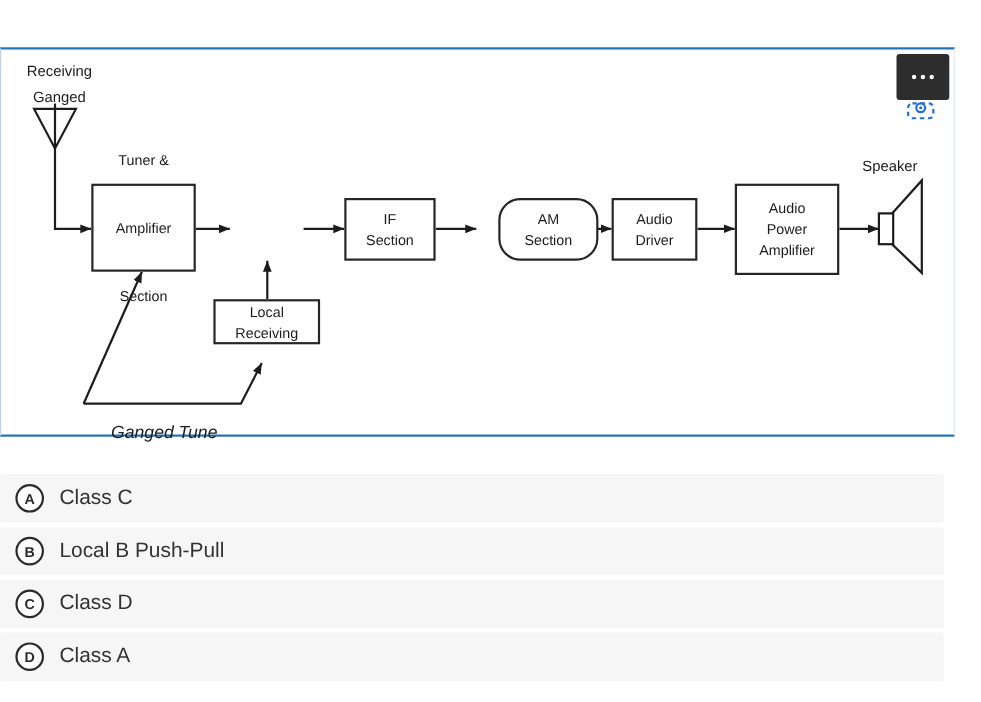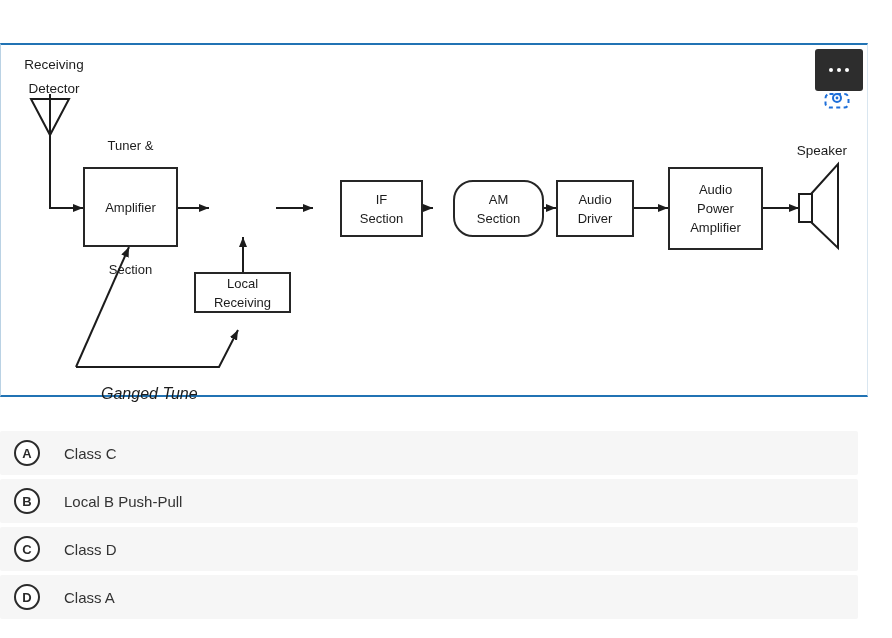--- a/index.html
+++ b/index.html
@@ -14,44 +14,44 @@
     border-top:2px solid #2173b4;border-bottom:2px solid #2173b4;
     border-left:1px solid #bad2e4;border-right:1px solid #d9e6f0;}
 
   .diag-svg{position:absolute;left:0;top:0;width:866px;height:350px;}
 
   .block{position:absolute;background:#ffffff;border:2px solid #262626;
     display:flex;flex-direction:column;align-items:center;justify-content:center;
     font-size:13px;line-height:19px;color:#1c1c1c;text-align:center;box-sizing:border-box;}
   .b-tuner{left:82px;top:122px;width:95px;height:80px;gap:43px;}
   .b-mixer{left:208px;top:135px;width:67px;height:57px;}
-  .b-if{left:312px;top:135px;width:83px;height:57px;margin-left:27px;}
+  .b-if{left:312px;top:135px;width:83px;height:57px;}
   .b-am{left:452px;top:135px;width:91px;height:57px;border-radius:20px;}
   .b-driver{left:555px;top:135px;width:78px;height:57px;}
   .b-power{left:667px;top:122px;width:95px;height:83px;}
   .b-lo{left:193px;top:227px;width:97px;height:41px;}
 
   .lbl{position:absolute;font-size:13.5px;color:#1c1c1c;}
   .lbl-antenna{left:6px;top:8px;width:94px;text-align:center;line-height:24px;}
-  .lbl-speaker{left:770px;top:98px;width:76px;text-align:right;}
+  .lbl-speaker{left:770px;top:98px;width:76px;text-align:center;}
   .lbl-ganged{left:100px;top:340px;font-style:italic;font-size:16px;}
 
   .menu-btn{position:absolute;left:814px;top:4px;width:48px;height:42px;
     background:#2d2d2d;border-radius:3px;display:flex;align-items:center;
     justify-content:center;gap:4px;cursor:pointer;}
   .menu-btn i{width:4px;height:4px;border-radius:50%;background:#ffffff;display:block;}
   .capture-btn{position:absolute;left:823px;top:46px;width:26px;height:18px;cursor:pointer;}
 
   .options{position:absolute;left:0;top:431px;width:858px;}
   .option-row{width:858px;height:44px;background:#f6f6f6;border-radius:2px;
     margin-bottom:4px;display:flex;align-items:center;cursor:pointer;}
   .badge{width:22px;height:22px;border-radius:50%;border:2px solid #2b2b2b;
     background:#fff;margin-left:14px;display:flex;align-items:center;justify-content:center;
     font-weight:bold;font-size:13px;color:#2b2b2b;flex:0 0 auto;}
-  .option-label{margin-left:24px;font-size:15px;color:#333333;}
+  .option-label{margin-left:14px;font-size:19px;color:#333333;}
 </style>
 </head>
 <body>
 
 <div class="page">
 
 
   <div class="figure-panel">
 
     <svg class="diag-svg" viewBox="0 0 866 350" xmlns="http://www.w3.org/2000/svg">
@@ -74,21 +74,21 @@
 
       <path d="M75,322 L128,202" fill="none" stroke="#1c1c1c" stroke-width="2" marker-end="url(#arr)"></path>
       <path d="M75,322 L218,322 L237,285" fill="none" stroke="#1c1c1c" stroke-width="2" marker-end="url(#arr)"></path>
 
       <path d="M810,149 L837,119 L837,203 L810,177 Z" fill="#ffffff" stroke="#1c1c1c" stroke-width="2"></path>
       <rect x="798" y="149" width="13" height="28" fill="#ffffff" stroke="#1c1c1c" stroke-width="2"></rect>
     </svg>
 
     <div class="lbl lbl-antenna">
       <div>Receiving</div>
-      <div>Detector</div>
+      <div>Ganged</div>
     </div>
     <div class="lbl lbl-speaker">Speaker</div>
     <div class="lbl lbl-ganged">Ganged Tune</div>
 
     <div class="block b-tuner">
       <span>Tuner &amp;</span>
       <span>Amplifier</span>
       <span>Section</span>
     </div>
     <div class="block b-if">

